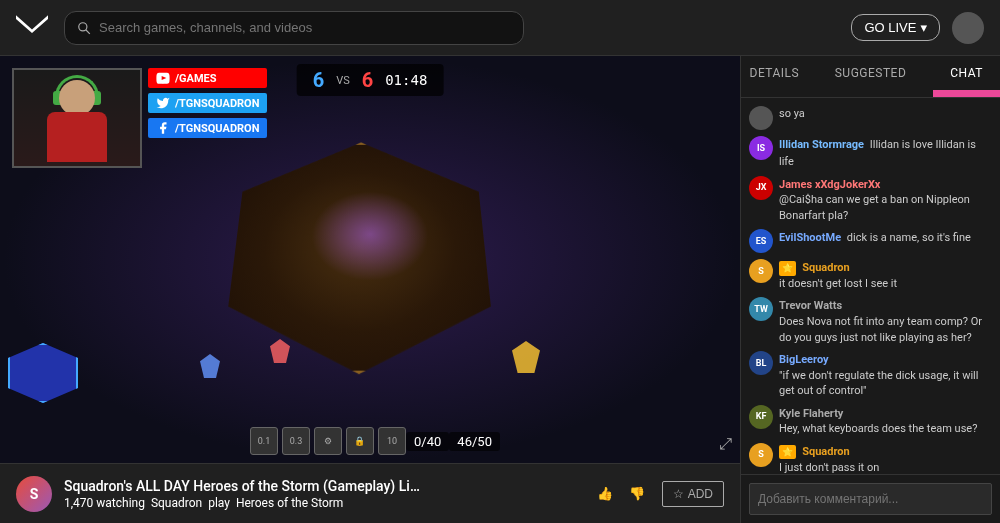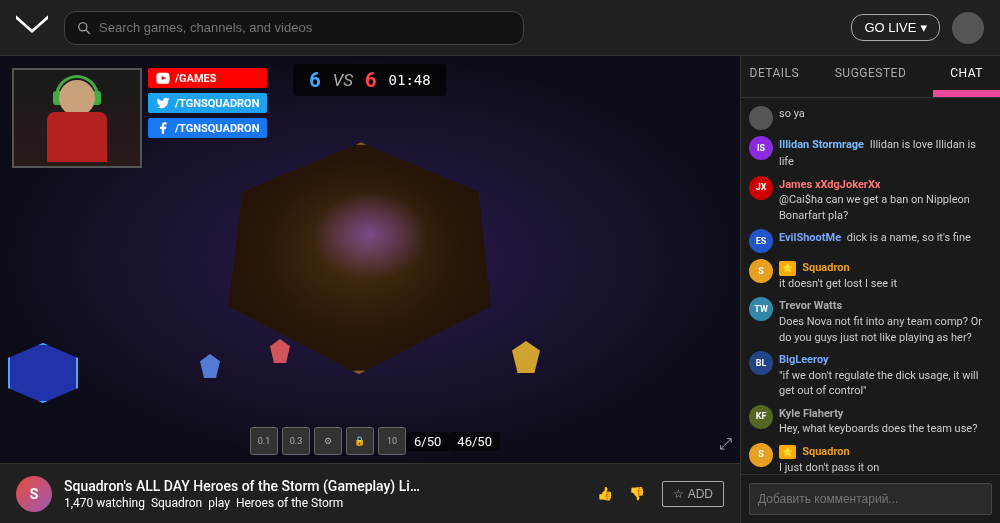--- a/index.html
+++ b/index.html
@@ -140,23 +140,22 @@
       padding: 4px 16px;
       border-radius: 4px;
     }
     .score-team {
       font-size: 20px;
       font-weight: bold;
       color: #4af;
     }
     .score-team.red { color: #f44; }
     .score-vs {
-      font-size: 17px;
-      color: #aaa;
-      font-style: italic;
+      font-size: 11px;
+      color: #aaa;
     }
     .score-time {
       font-size: 14px;
       color: #fff;
       font-family: monospace;
     }
     
     .streamer-cam {
       position: absolute;
       top: 12px;
@@ -562,21 +561,21 @@
         <div class="player-cam-bottom"></div>
 
         <div class="hud-bottom">
           <div class="hud-items">
             <div class="hud-item">0.1</div>
             <div class="hud-item">0.3</div>
             <div class="hud-item">⚙</div>
             <div class="hud-item">🔒</div>
             <div class="hud-item">10</div>
           </div>
-          <div class="hud-counter">6/50</div>
+          <div class="hud-counter">0/40</div>
           <div class="hud-counter">46/50</div>
         </div>
 
         <div class="expand-btn">⤢</div>
       </div>
     </div>
 
     <div class="video-info">
       <div class="channel-icon">S</div>
       <div class="video-text">

